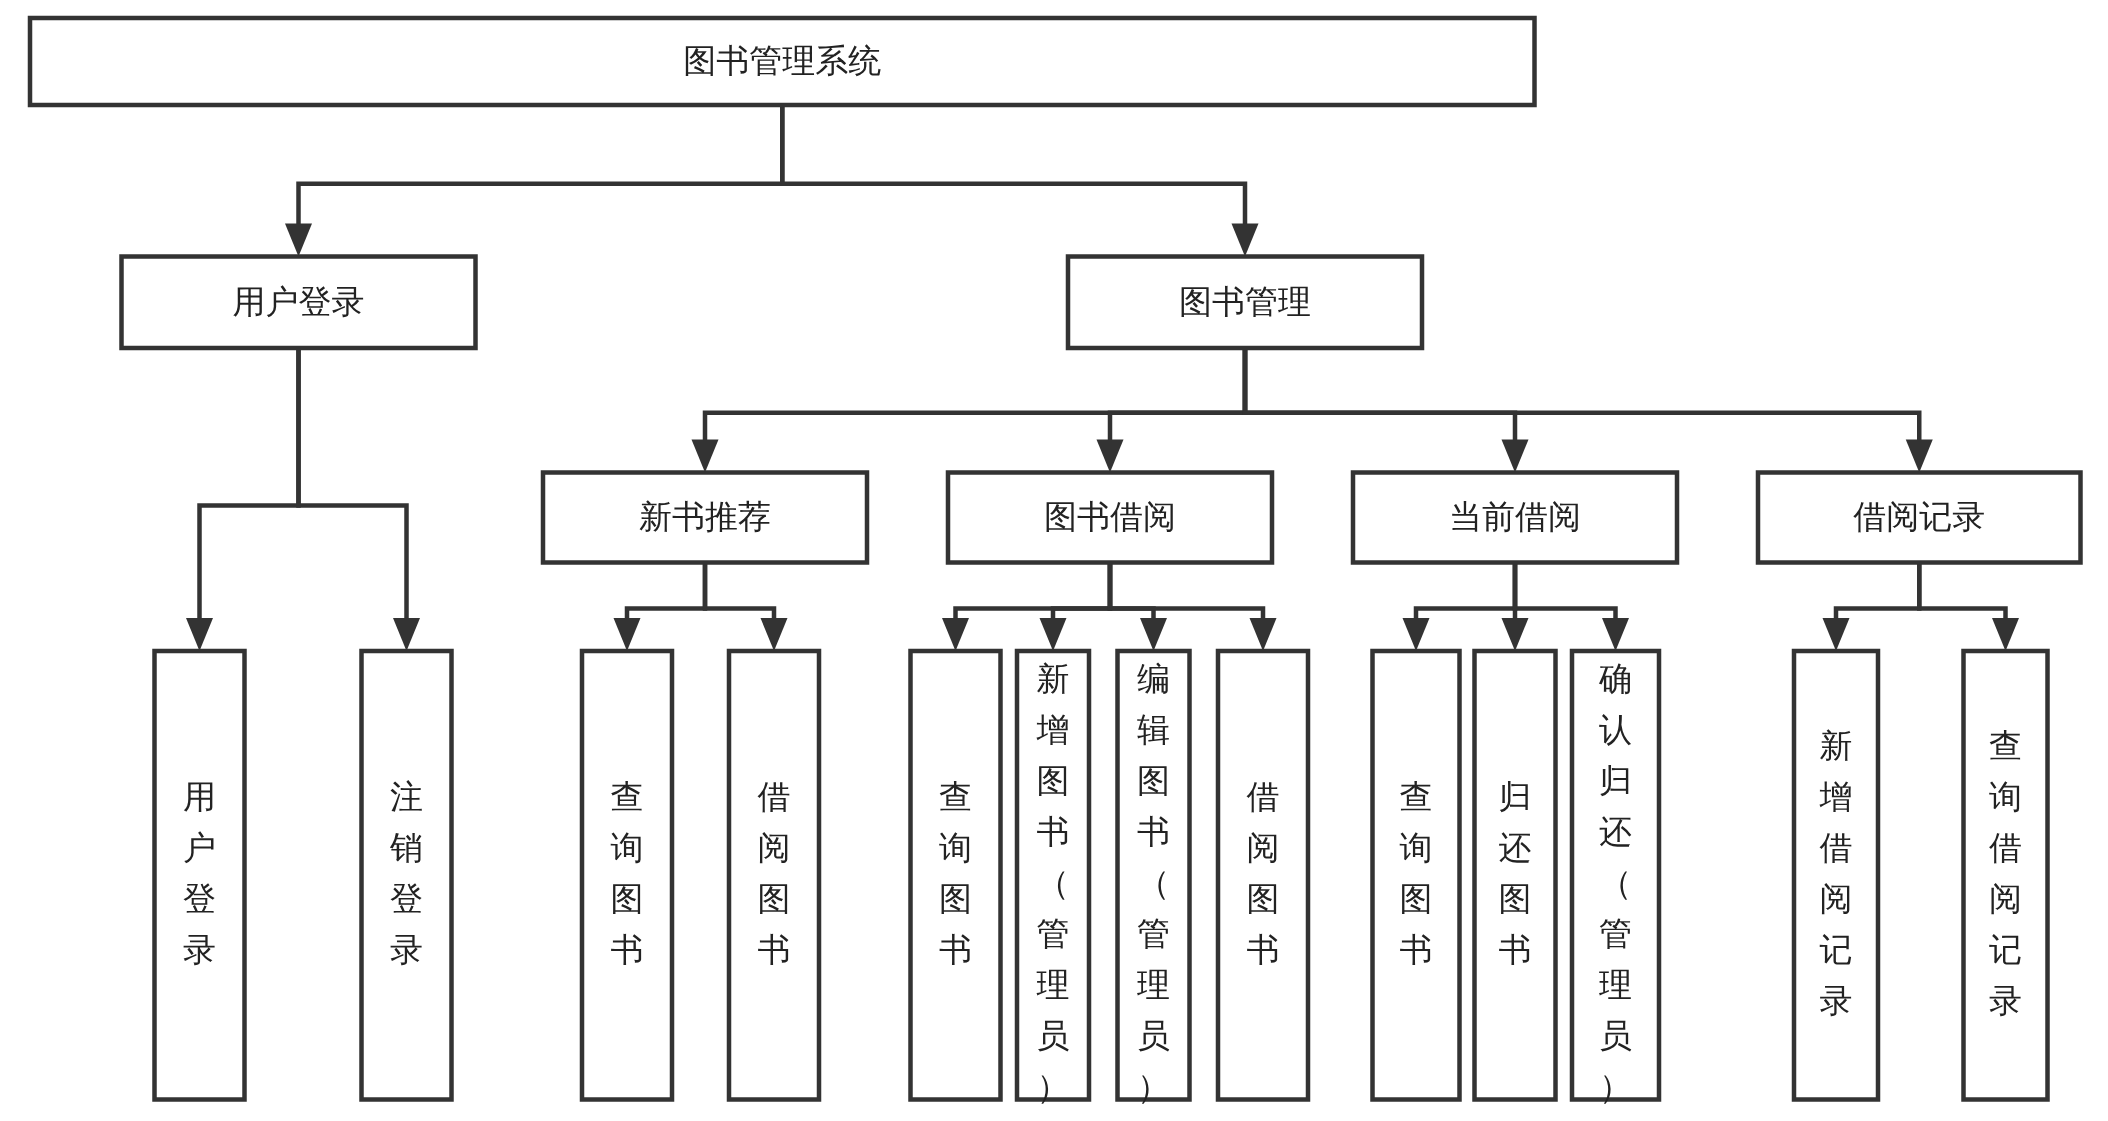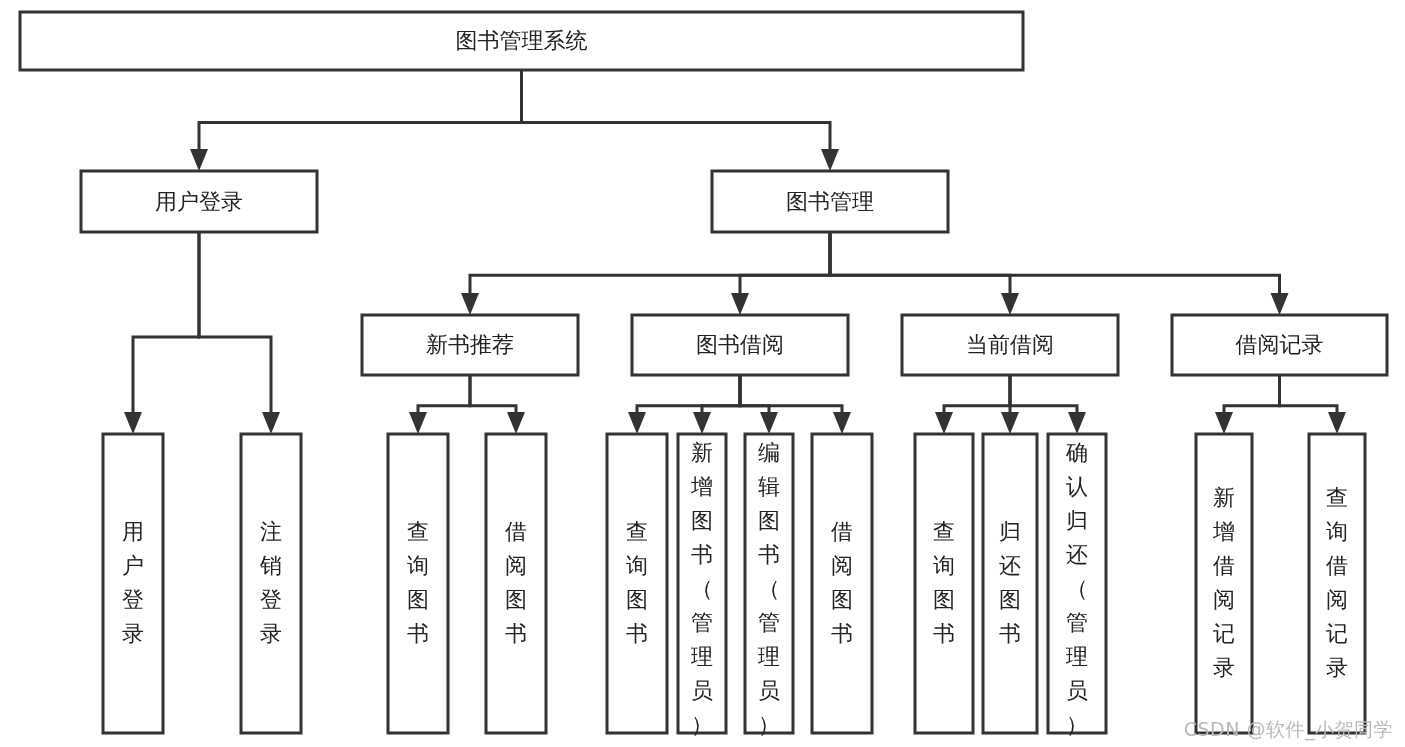--- a/index.html
+++ b/index.html
@@ -227,14 +227,13 @@
         <g>
           <rect x="1196" y="434" width="56" height="299" class="node-box"></rect>
           <text x="1224" y="0" class="node-label-vertical"><tspan x="1224" y="498.5">新</tspan><tspan x="1224" y="532.5">增</tspan><tspan x="1224" y="566.5">借</tspan><tspan x="1224" y="600.5">阅</tspan><tspan x="1224" y="634.5">记</tspan><tspan x="1224" y="668.5">录</tspan></text>
         </g>
         <g>
           <rect x="1309" y="434" width="56" height="299" class="node-box"></rect>
           <text x="1337" y="0" class="node-label-vertical"><tspan x="1337" y="498.5">查</tspan><tspan x="1337" y="532.5">询</tspan><tspan x="1337" y="566.5">借</tspan><tspan x="1337" y="600.5">阅</tspan><tspan x="1337" y="634.5">记</tspan><tspan x="1337" y="668.5">录</tspan></text>
         </g>
       </g>
   </svg>
-  <div class="watermark">CSDN @软件_小贺同学</div>
 </div>
 
 </body></html>

